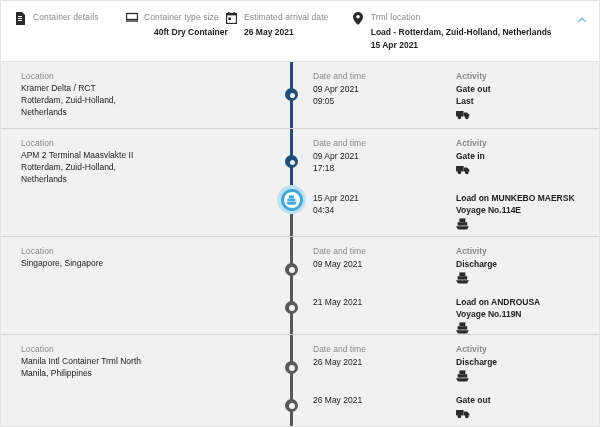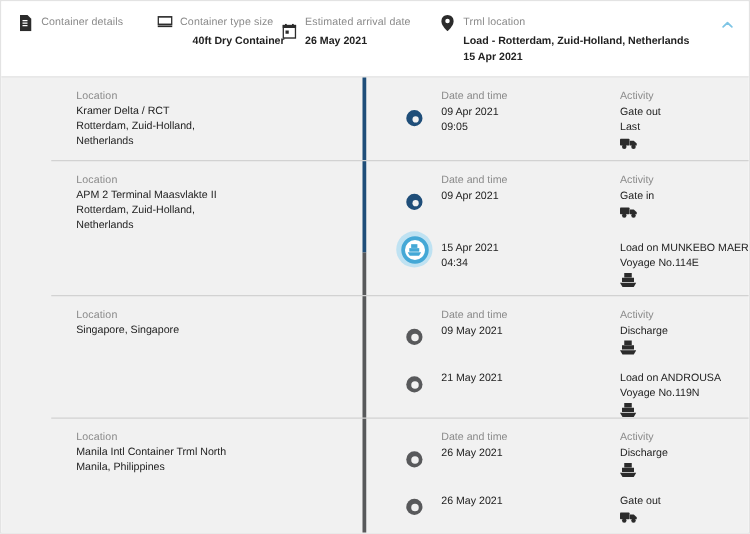--- a/index.html
+++ b/index.html
@@ -36,21 +36,21 @@
   .summary-row {
     display: flex;
     align-items: flex-start;
   }
   .sum-col {
     display: flex;
     align-items: flex-start;
   }
   .sum-col.c1 { width: 114px; }
   .sum-col.c2 { width: 100px; }
-  .sum-col.c3 { width: 130px; align-items: center; }
+  .sum-col.c3 { width: 130px; }
   .sum-col.c4 { width: 220px; }
 
   .sum-icon {
     width: 12px;
     height: 14px;
     margin-right: 6px;
     flex: 0 0 auto;
     position: relative;
     top: 1px;
   }
@@ -120,21 +120,20 @@
     width: 3px;
     bottom: 0;
     background: #58595b;
   }
 
   .row {
     position: relative;
     box-sizing: border-box;
     border-bottom: 1px solid #d2d2d2;
     padding: 8px 14px;
-    margin-left: 40px;
   }
   .row.last { border-bottom: 1px solid #d2d2d2; }
 
   .col-head {
     font-size: 8.5px;
     color: #8a8a8a;
     line-height: 12px;
     letter-spacing: .1px;
   }
   .col-line {
@@ -160,20 +159,21 @@
     position: absolute;
     left: 312px;
     top: 0;
     width: 130px;
   }
   .ev-act {
     position: absolute;
     left: 455px;
     top: 0;
     width: 140px;
+    font-weight: bold;
   }
   .ev-head-date, .ev-head-act {
     position: absolute;
     top: -13px;
     font-size: 8.5px;
     color: #8a8a8a;
     line-height: 12px;
   }
 
   .act-icon { margin-top: 2px; }
@@ -353,20 +353,21 @@
         <div class="col-head">Location</div>
         <div class="col-line">APM 2 Terminal Maasvlakte II</div>
         <div class="col-line">Rotterdam, Zuid-Holland,</div>
         <div class="col-line">Netherlands</div>
       </div>
 
       <div class="event" style="top:21px;">
         <div class="ev-date">
           <div class="ev-head-date">Date and time</div>
           <div class="col-line">09 Apr 2021</div>
+          <div class="col-line">17:18</div>
         </div>
         <div class="ev-act">
           <div class="ev-head-act">Activity</div>
           <div class="col-line">Gate in</div>
           <div class="act-icon">
             <svg width="14" height="11" viewBox="0 0 14 11">
               <rect x="0" y="2" width="7.6" height="5.4" rx="0.6" fill="#2b2b2b"></rect>
               <path d="M7.8,3.6 L11,3.6 L13.4,5.8 L13.4,7.4 L7.8,7.4 Z" fill="#2b2b2b"></path>
               <circle cx="3.4" cy="8.4" r="1.8" fill="#2b2b2b"></circle>
               <circle cx="10.8" cy="8.4" r="1.8" fill="#2b2b2b"></circle>

